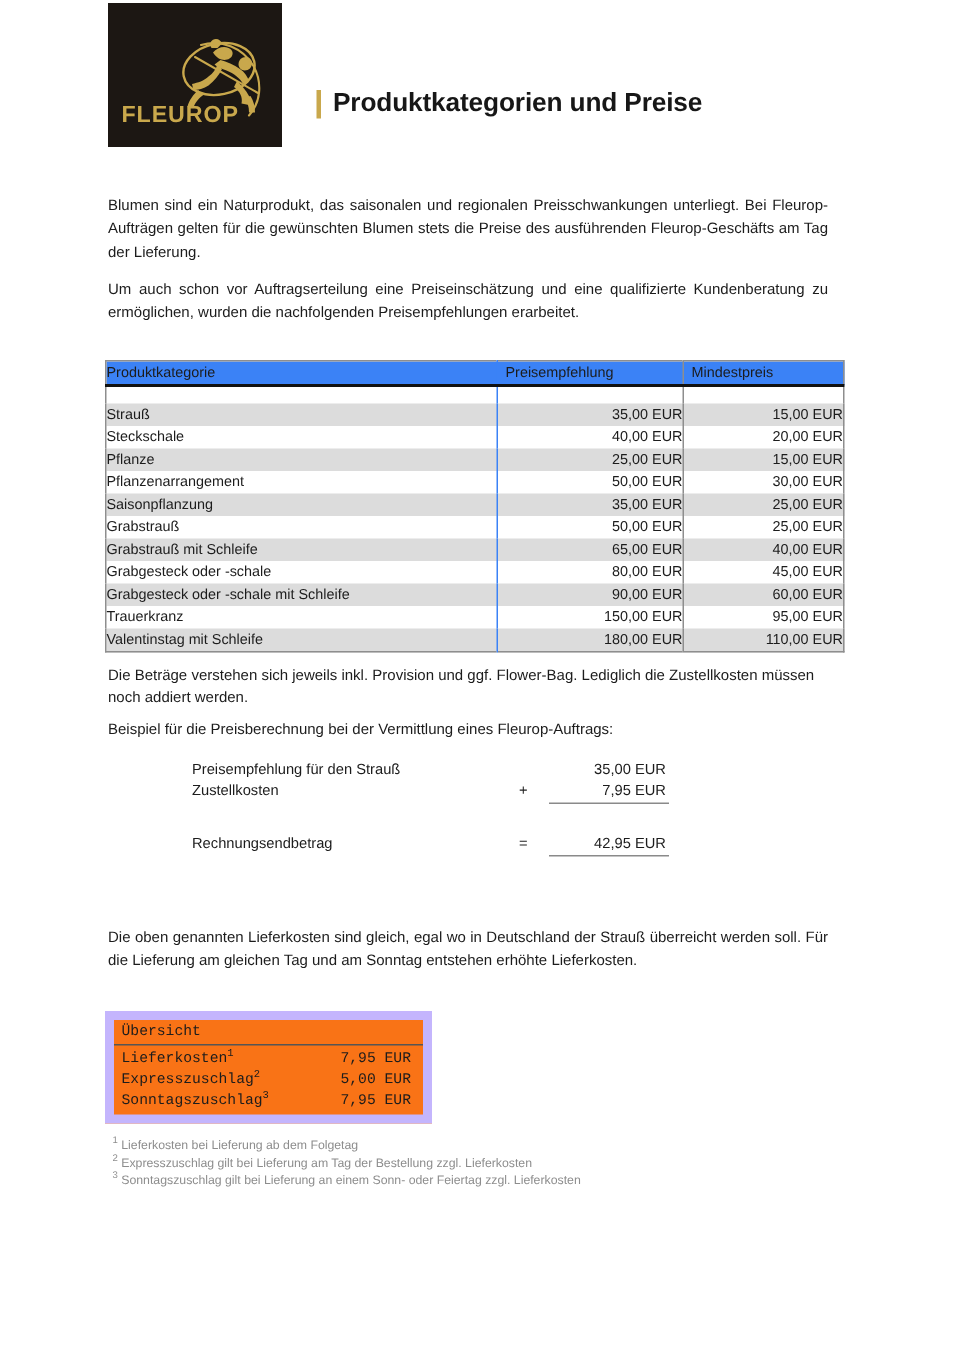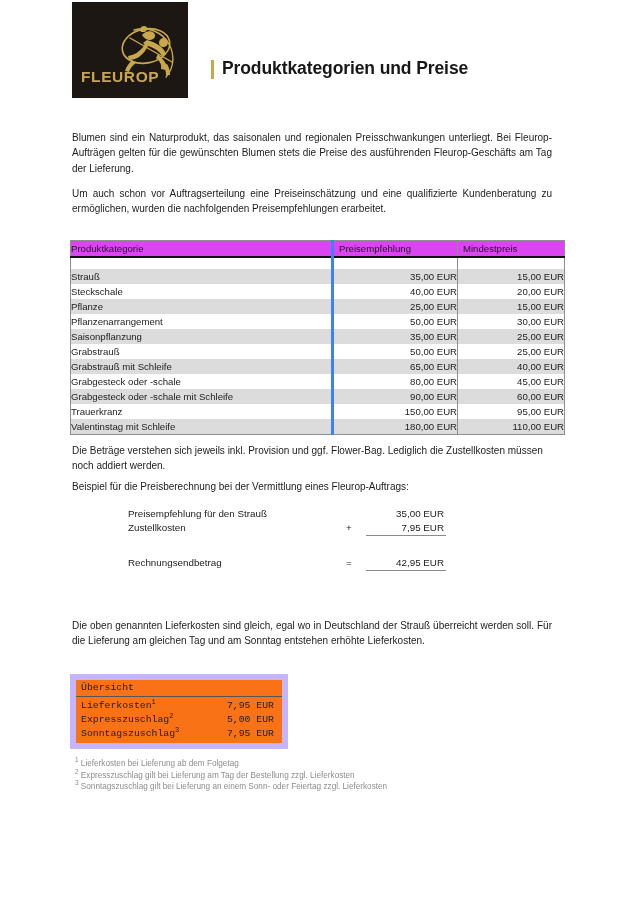--- a/index.html
+++ b/index.html
@@ -104,30 +104,30 @@
     table-layout: fixed;
   }
   .price-table th,
   .price-table td {
     padding: 0;
     height: 15px;
     vertical-align: middle;
     font-weight: normal;
   }
   .price-table thead tr {
-    background: #d946ef;
+    background: #3b82f6;
     margin-left: 32px;
   }
   .price-table thead th {
     border-bottom: 2.2px solid #111111;
     height: 15px;
   }
   .col-cat   { width: 260px; text-align: left;  padding-left: 5px; }
   .col-price { width: 118px; text-align: right; padding-right: 9px;
-               border-left: 3px solid #3b82f6; }
+               border-left: 1px solid #3b82f6; }
   .col-min   { width: 101px; text-align: right; padding-right: 9px;
                border-left: 1px solid #8e8e8e; }
   .price-table tbody tr.striped { background: #dcdcdc; }
   .price-table tbody tr.spacer  { background: #ffffff; height: 11px; }
   .price-table tbody tr.spacer td { height: 11px; }
 
   
   .calc {
     position: absolute;
     left: 128px;

